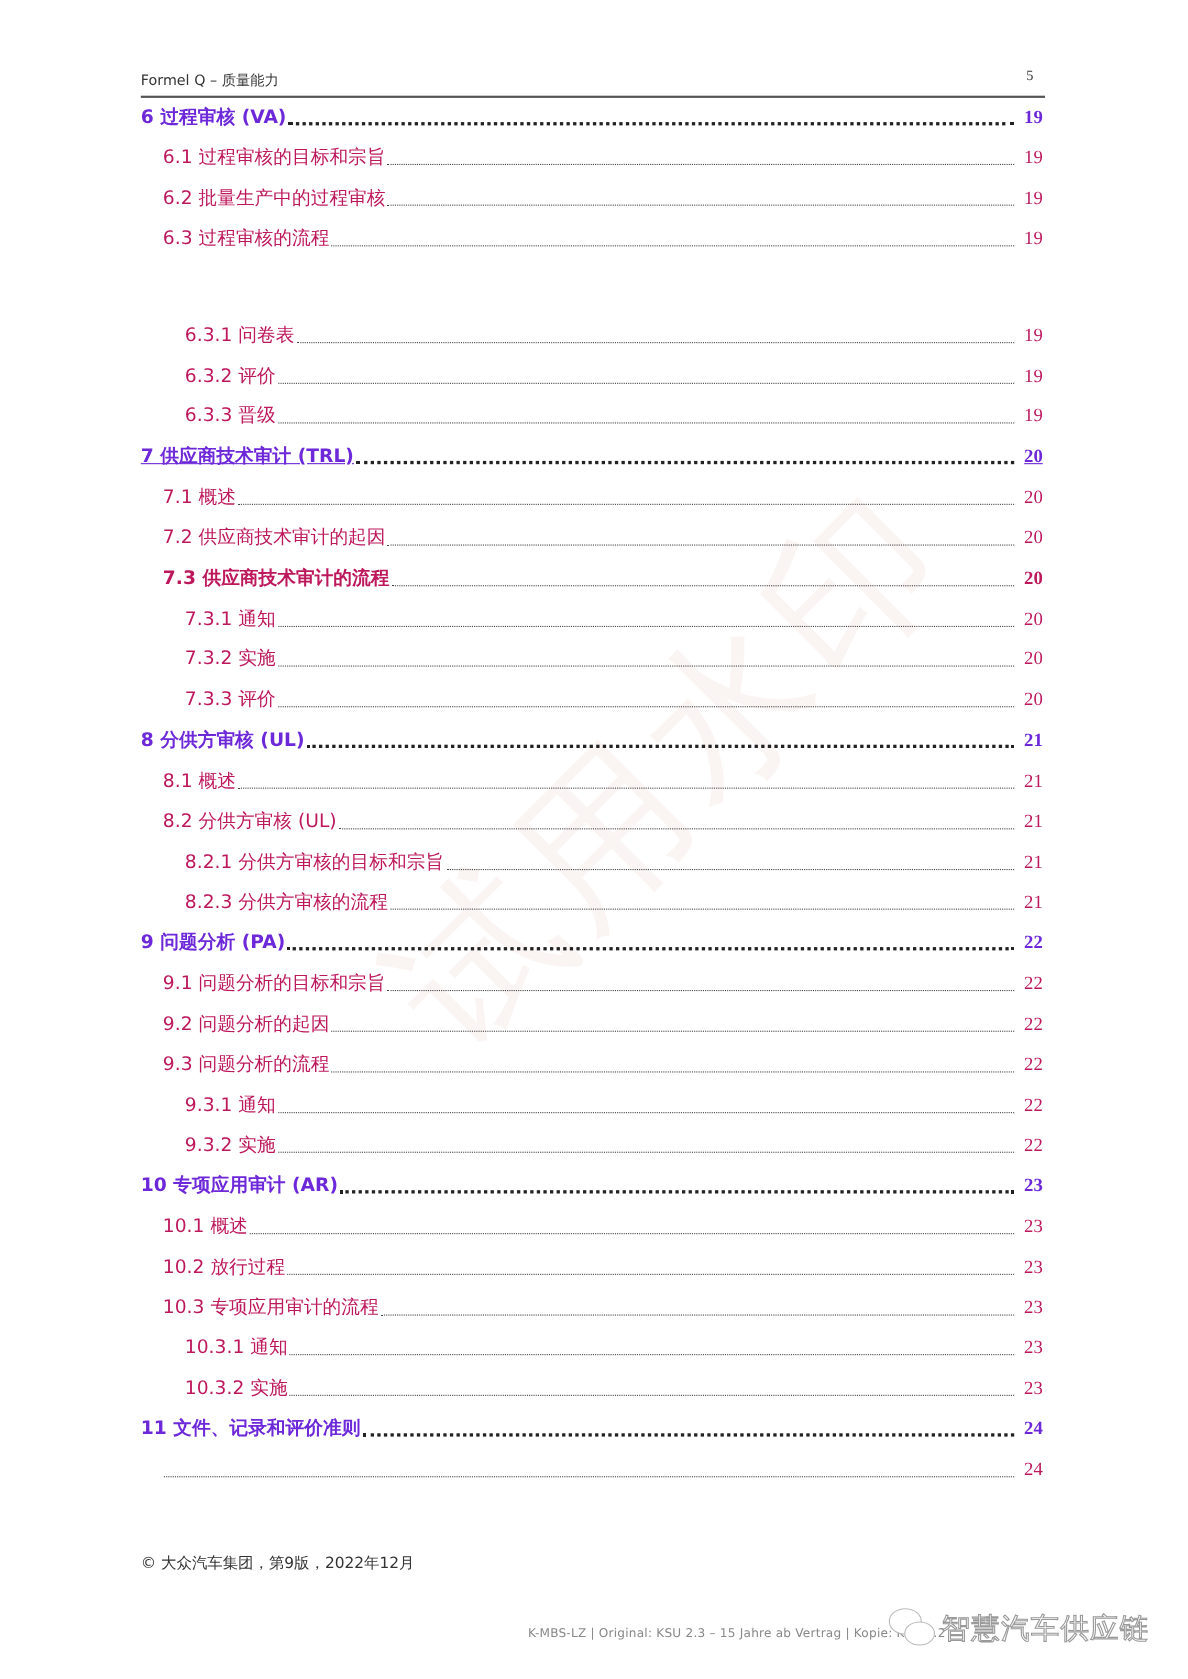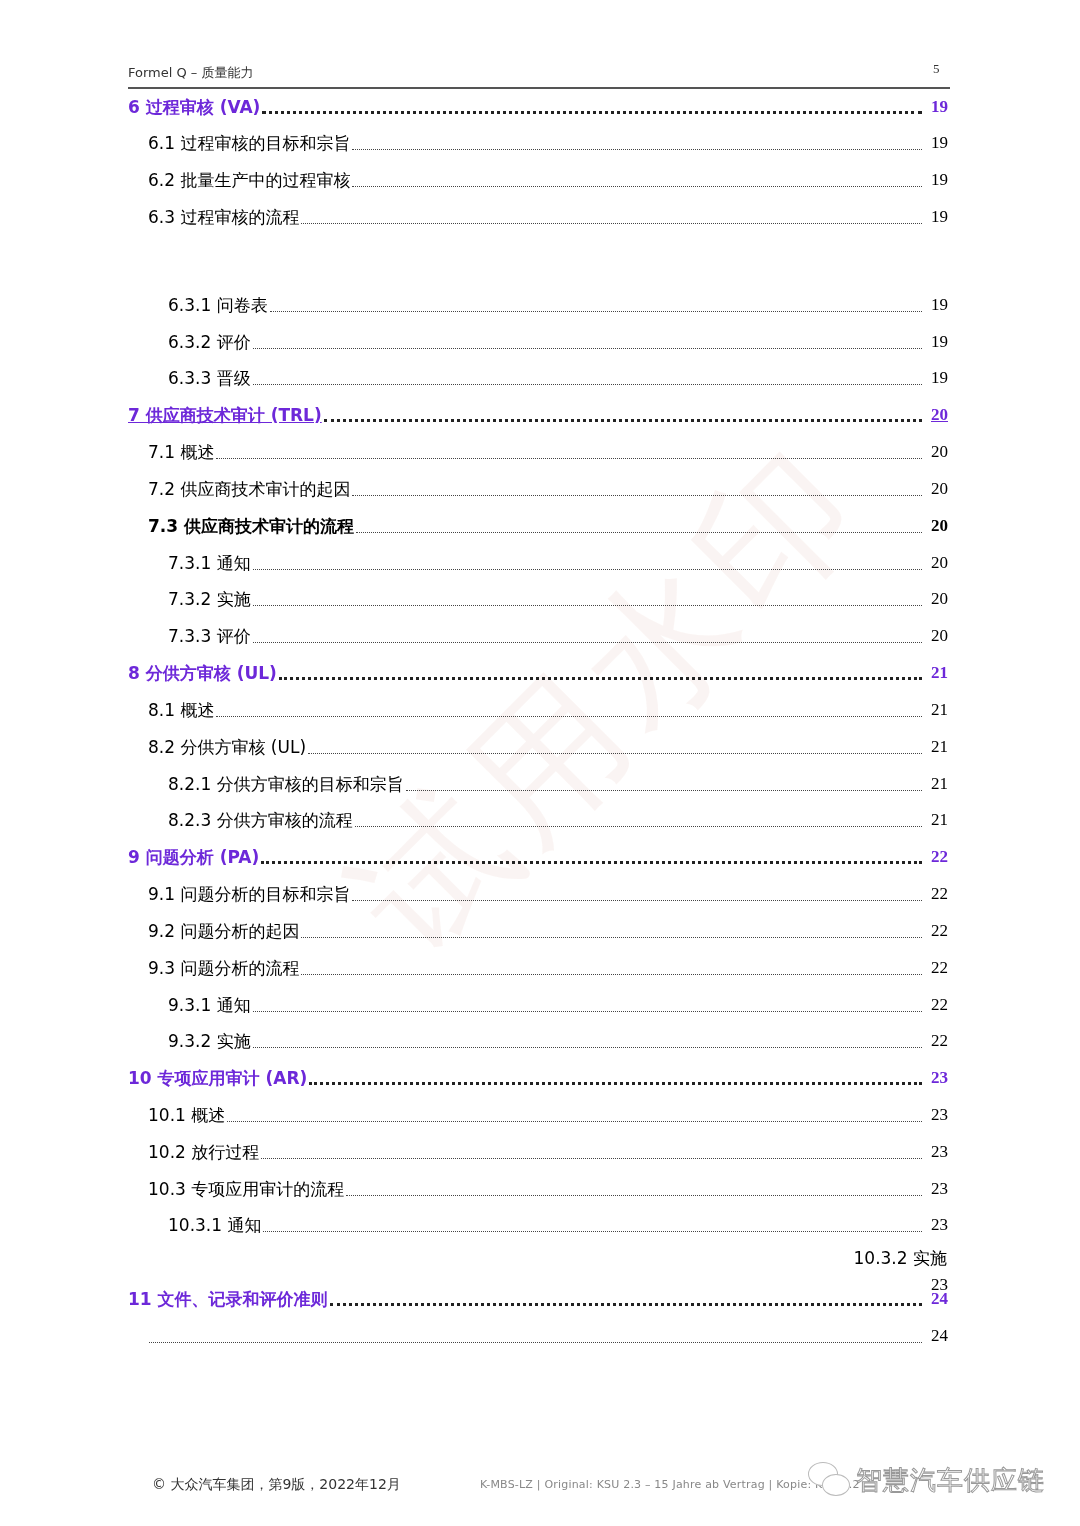--- a/index.html
+++ b/index.html
@@ -5,36 +5,36 @@
     html, body { margin: 0; padding: 0; background: #ffffff; }
     body { width: 1080px; height: 1526px; position: relative; overflow: hidden;
            font-family: "DejaVu Sans", "Liberation Sans", sans-serif; color: #222; }
     .header-left { position: absolute; left: 128px; top: 64px; font-size: 13px; color: #333; }
     .header-right { position: absolute; left: 933px; top: 61px; font-size: 13px; color: #333;
                     font-family: "Liberation Serif", serif; }
     .header-rule { position: absolute; left: 128px; top: 87px; width: 822px; height: 2px; background: #555; }
 
     .toc { position: absolute; left: 0; top: 0; width: 1080px; }
     .row { position: absolute; height: 26px; display: flex; align-items: flex-end;
-           font-size: 17px; line-height: 22px; color: #000000; }
+           font-size: 17px; line-height: 22px; color: #be185d; }
     .row .label { white-space: nowrap; padding-right: 1px; }
     .row .dots { flex: 1; overflow: hidden; white-space: nowrap; margin: 0 4px 4px 1px;
                  border-bottom: 2px dotted #444; height: 0; align-self: flex-end; }
     .row .page { font-family: "Liberation Serif", serif; font-size: 17px; width: 22px; text-align: right; }
     .row.l1 { left: 128px; width: 820px; font-weight: bold; color: #6d28d9; }
     .row.l1 .dots { border-bottom: 3px dotted #222; margin-bottom: 4px; }
     .row.l2 { left: 148px; width: 800px; }
     .row.l3 { left: 168px; width: 780px; }
     .row .dots.thin { border-bottom-width: 1.5px; }
 
     .watermark { position: absolute; left: 290px; top: 600px; font-size: 150px; color: #e8c8c0;
                  opacity: 0.18; transform: rotate(-45deg); white-space: nowrap; pointer-events: none;
                  letter-spacing: 10px; }
 
-    .footer-left { position: absolute; left: 128px; top: 1476px; font-size: 14px; color: #333; margin-left: 24px; }
+    .footer-left { position: absolute; left: 128px; top: 1412px; font-size: 14px; color: #333; }
     .footer-mid { position: absolute; left: 480px; top: 1478px; font-size: 11px; color: #888;
                   letter-spacing: 0.2px; }
     .wechat { position: absolute; left: 808px; top: 1462px; width: 150px; height: 50px; }
     .wechat .bubble1 { position: absolute; left: 0; top: 0; width: 28px; height: 22px; border: 1.5px solid #bbb;
                        border-radius: 50%; background: #fff; }
     .wechat .bubble2 { position: absolute; left: 14px; top: 12px; width: 26px; height: 20px; border: 1.5px solid #bbb;
                        border-radius: 50%; background: #fff; }
     .wechat-text { position: absolute; left: 856px; top: 1463px; font-size: 26px; color: #fff;
                    -webkit-text-stroke: 1px #999; letter-spacing: 1px; }
   </style>
@@ -191,21 +191,21 @@
     <div class="row l2" style="top: 1174px;">
       <span class="label">10.3 专项应用审计的流程</span>
       <span class="dots thin"></span>
       <span class="page">23</span>
     </div>
     <div class="row l3" style="top: 1210px;">
       <span class="label">10.3.1 通知</span>
       <span class="dots thin"></span>
       <span class="page">23</span>
     </div>
-    <div class="row l3" style="top: 1247px; flex-direction: column;">
+    <div class="row l3" style="top: 1247px;">
       <span class="label">10.3.2 实施</span>
       <span class="dots thin"></span>
       <span class="page">23</span>
     </div>
     <div class="row l1" style="top: 1284px;">
       <span class="label">11 文件、记录和评价准则</span>
       <span class="dots"></span>
       <span class="page">24</span>
     </div>
     <div class="row l2" style="top: 1321px;">

